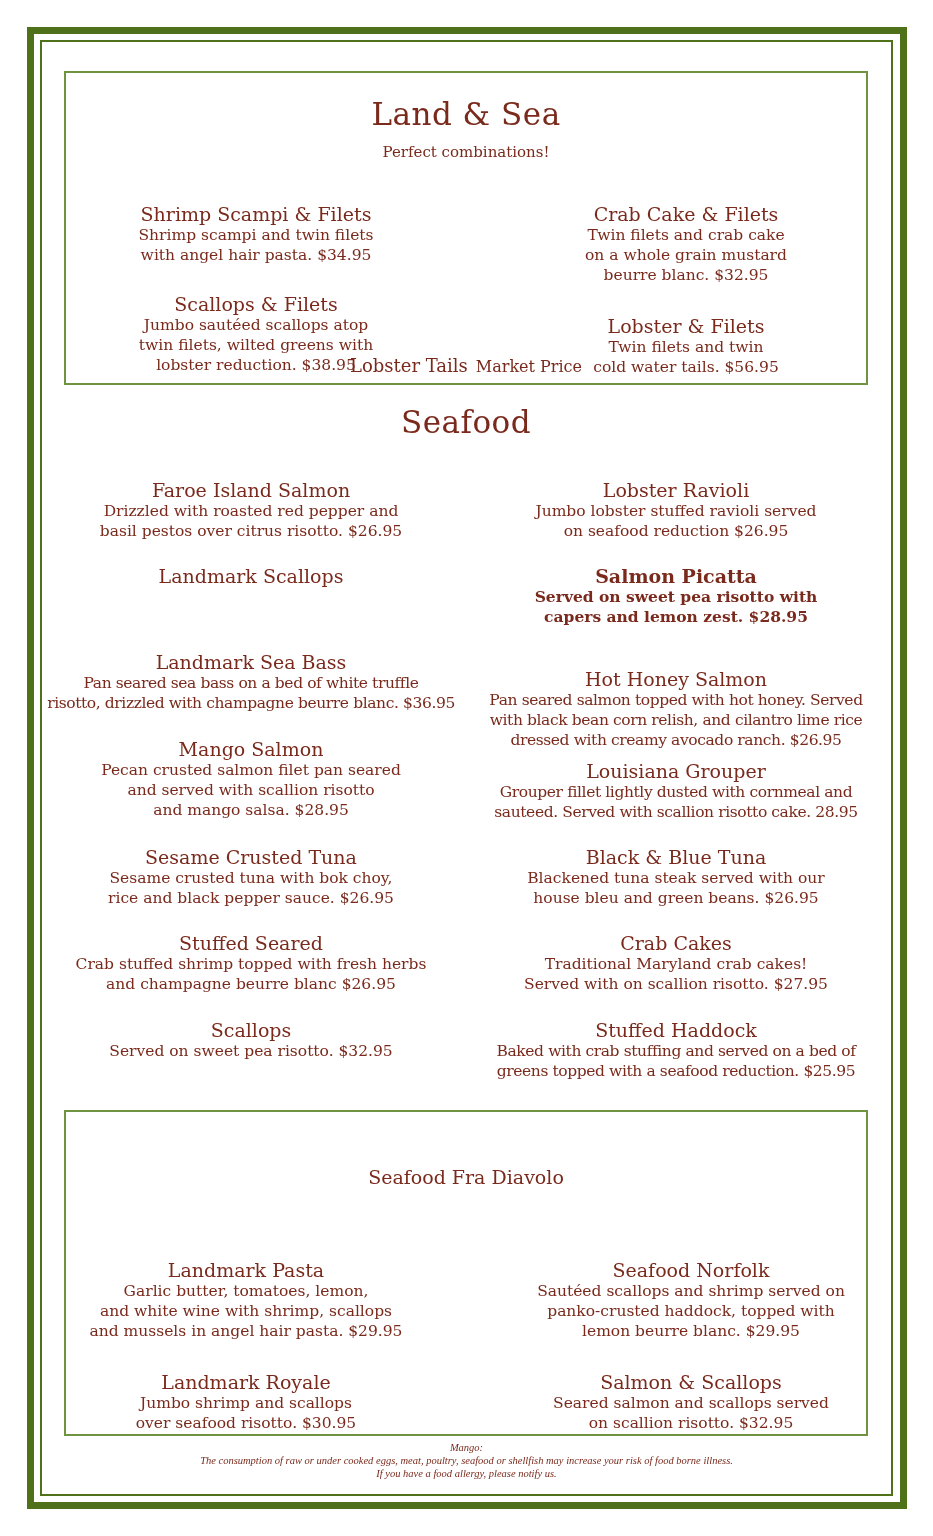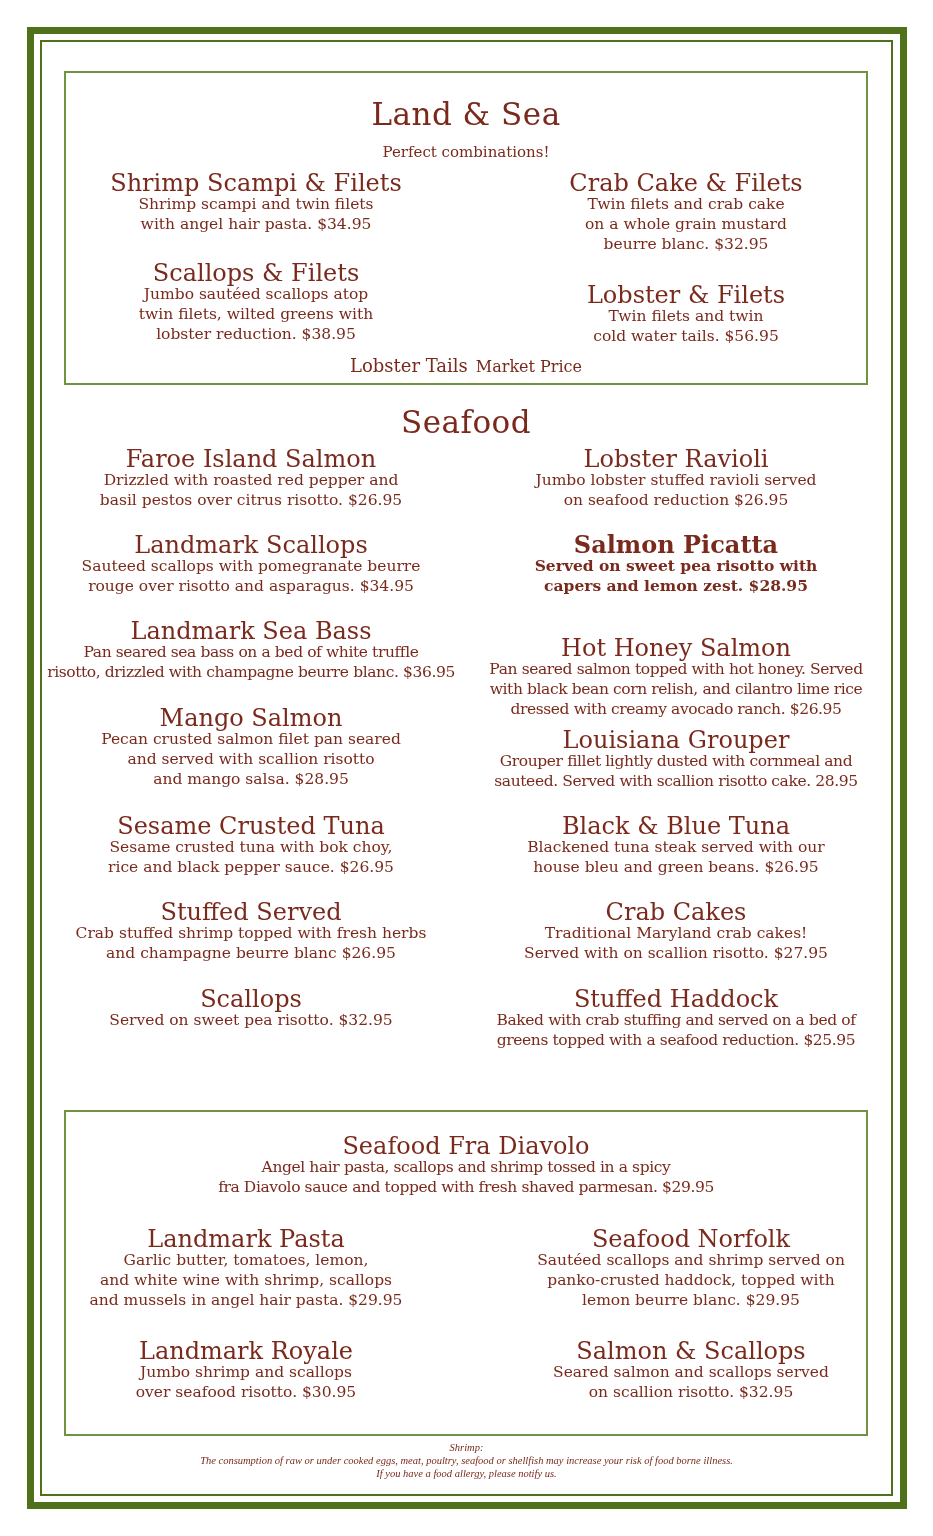--- a/index.html
+++ b/index.html
@@ -9,21 +9,21 @@
                  border:7px solid #4f7119; }
   .frame-inner { position:absolute; left:40px; top:40px; width:849px; height:1452px;
                  border:2px solid #4f7119; }
   .box { position:absolute; border:2px solid #6f9340; }
   .box-landsea { left:64px; top:71px; width:800px; height:310px; }
   .box-pasta { left:64px; top:1110px; width:800px; height:322px; }
 
   .abs { position:absolute; text-align:center; }
   .title { font-size:31px; letter-spacing:0.5px; line-height:36px; }
   .subtitle { font-size:15px; line-height:18px; }
-  .dish-name { font-size:24px; line-height:22px; }
+  .dish-name { font-size:19px; line-height:22px;margin-top:31px; }
   .dish-desc { font-size:15.5px; line-height:20px; white-space:pre-line; }
   .inline-item { font-size:18px; line-height:20px; }
   .inline-item .price { font-size:16px; margin-left:8px; }
 
   .notice { position:absolute; left:100px; width:733px; top:1441px; text-align:center;
             font-family:"Liberation Serif", serif; font-style:italic; font-size:10.5px; line-height:13px; color:#7a2a1c; }
 </style>
 </head>
 <body>
 
@@ -62,41 +62,39 @@
 
 <div class="abs title" style="left:266px; width:400px; top:404px;">Seafood</div>
 
 <div class="abs" style="left:46px; width:410px; top:448px;">
   <div class="dish-name">Faroe Island Salmon</div>
   <div class="dish-desc">Drizzled with roasted red pepper and
 basil pestos over citrus risotto.  $26.95</div>
 </div>
 <div class="abs" style="left:46px; width:410px; top:534px;">
   <div class="dish-name">Landmark Scallops</div>
-  <div class="dish-desc">Sauteed scallops with pomegranate beurre
-rouge over risotto and asparagus.  $34.95</div>
 </div>
 <div class="abs" style="left:42px; width:418px; top:620px;">
   <div class="dish-name">Landmark Sea Bass</div>
   <div class="dish-desc" style="letter-spacing:-0.4px;">Pan seared sea bass on a bed of white truffle
 risotto, drizzled with champagne beurre blanc. $36.95</div>
 </div>
 <div class="abs" style="left:46px; width:410px; top:707px;">
   <div class="dish-name">Mango Salmon</div>
   <div class="dish-desc">Pecan crusted salmon filet pan seared
 and served with scallion risotto
 and mango salsa. $28.95</div>
 </div>
 <div class="abs" style="left:46px; width:410px; top:815px;">
   <div class="dish-name">Sesame Crusted Tuna</div>
   <div class="dish-desc">Sesame crusted tuna with bok choy,
 rice and black pepper sauce.  $26.95</div>
 </div>
 <div class="abs" style="left:46px; width:410px; top:901px;">
-  <div class="dish-name">Stuffed Served</div>
+  <div class="dish-name">Stuffed Seared</div>
   <div class="dish-desc">Crab stuffed shrimp topped with fresh herbs
 and champagne beurre blanc $26.95</div>
 </div>
 <div class="abs" style="left:46px; width:410px; top:988px;">
   <div class="dish-name">Scallops</div>
   <div class="dish-desc">Served on sweet pea risotto.  $32.95</div>
 </div>
 
 <div class="abs" style="left:470px; width:412px; top:448px;">
   <div class="dish-name">Lobster Ravioli</div>
@@ -131,22 +129,20 @@
 </div>
 <div class="abs" style="left:466px; width:420px; top:988px;">
   <div class="dish-name">Stuffed Haddock</div>
   <div class="dish-desc" style="letter-spacing:-0.4px;">Baked with crab stuffing and served on a bed of
 greens topped with a seafood reduction.  $25.95</div>
 </div>
 
 <div class="box box-pasta"></div>
 <div class="abs" style="left:166px; width:600px; top:1135px;">
   <div class="dish-name">Seafood Fra Diavolo</div>
-  <div class="dish-desc" style="letter-spacing:-0.4px;">Angel hair pasta, scallops and shrimp tossed in a spicy
-fra Diavolo sauce and topped with fresh shaved parmesan.  $29.95</div>
 </div>
 <div class="abs" style="left:76px; width:340px; top:1228px;">
   <div class="dish-name">Landmark Pasta</div>
   <div class="dish-desc">Garlic butter, tomatoes, lemon,
 and white wine with shrimp, scallops
 and mussels in angel hair pasta.  $29.95</div>
 </div>
 <div class="abs" style="left:516px; width:350px; top:1228px;">
   <div class="dish-name">Seafood Norfolk</div>
   <div class="dish-desc">Sautéed scallops and shrimp served on
@@ -158,16 +154,16 @@
   <div class="dish-desc">Jumbo shrimp and scallops
 over seafood risotto.  $30.95</div>
 </div>
 <div class="abs" style="left:516px; width:350px; top:1340px;">
   <div class="dish-name">Salmon &amp; Scallops</div>
   <div class="dish-desc">Seared salmon and scallops served
 on scallion risotto.  $32.95</div>
 </div>
 
 <div class="notice">
-  <div>Shrimp:</div>
+  <div>Mango:</div>
   <div>The consumption of raw or under cooked eggs, meat, poultry, seafood or shellfish may increase your risk of food borne illness.</div>
   <div>If you have a food allergy, please notify us.</div>
 </div>
 
 </body></html>

